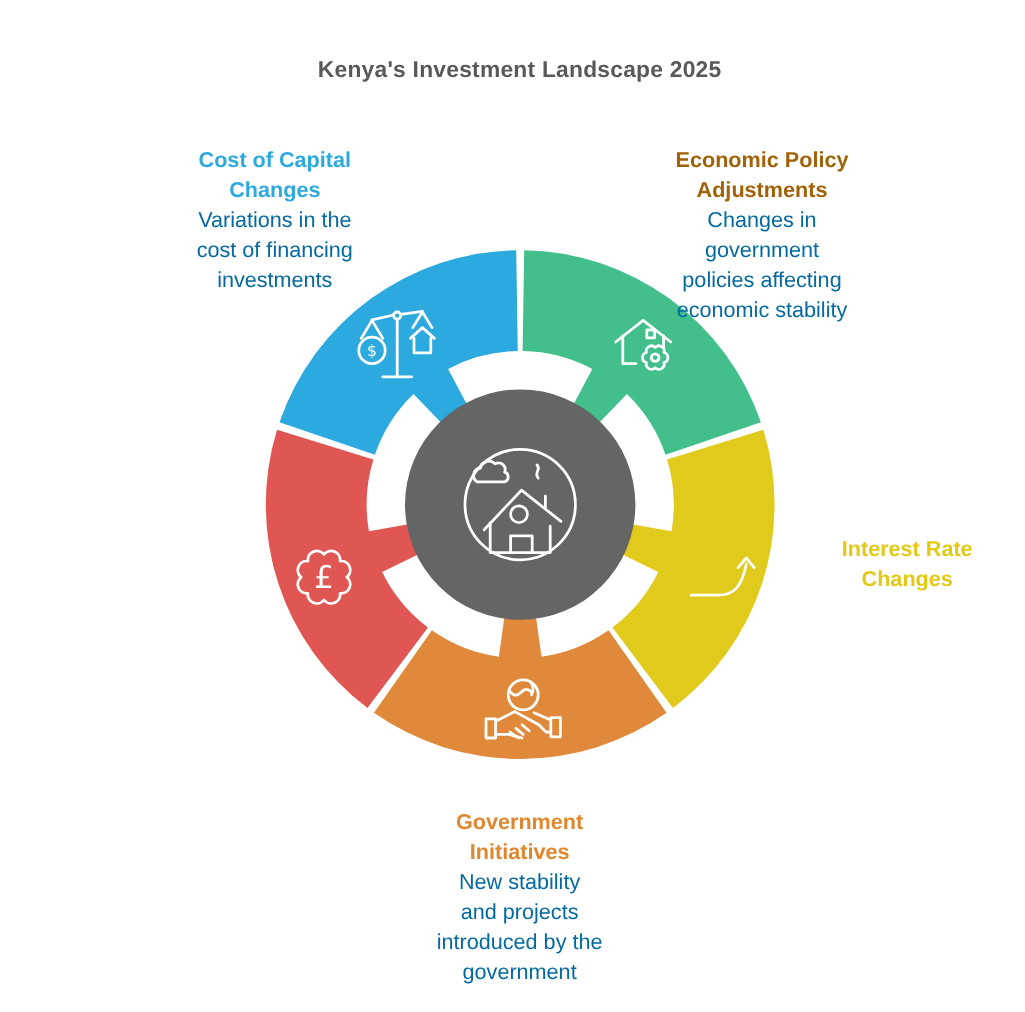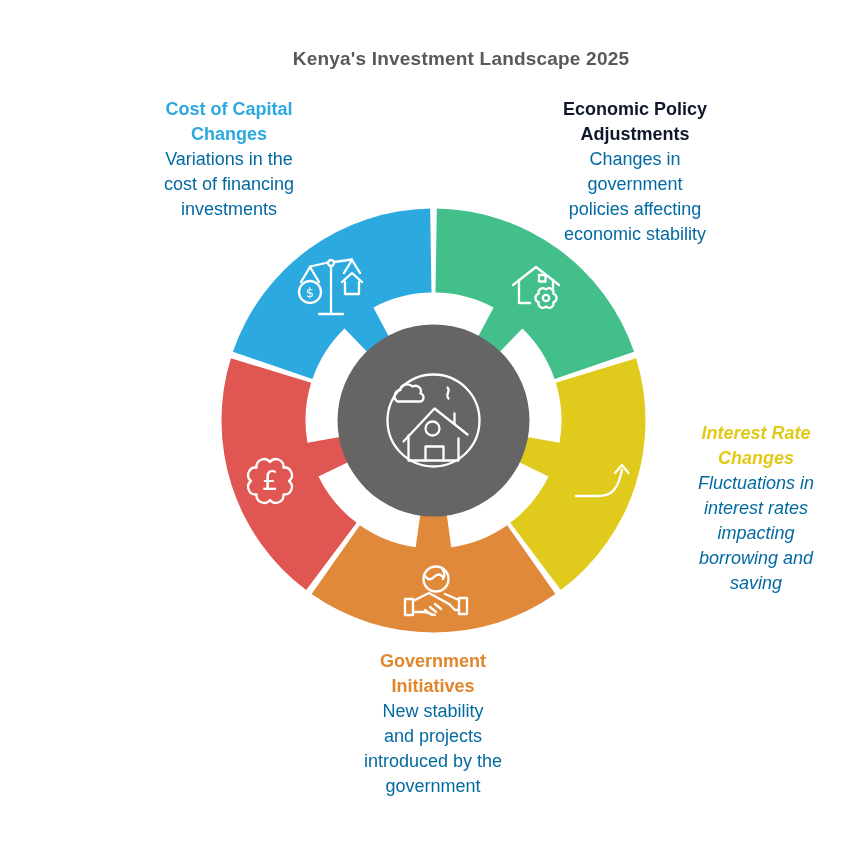--- a/index.html
+++ b/index.html
@@ -1,26 +1,26 @@
 <!DOCTYPE html>
 <html><head>
 <meta charset="utf-8">
 <style>
   html,body{margin:0;padding:0;background:#fff;}
   .stage{position:relative;width:854px;height:843px;background:#fff;overflow:hidden;
          font-family:"Liberation Sans",sans-serif;}
   .wheel-svg{position:absolute;left:0;top:0;}
   .page-title{position:absolute;left:433px;top:48px;transform:translateX(-50%);
-    font-size:19px;font-weight:bold;color:#58595B;white-space:nowrap;letter-spacing:.2px;margin-left:28px;}
-  .label-block{position:absolute;transform:translateX(-50%);text-align:center;}
+    font-size:19px;font-weight:bold;color:#58595B;white-space:nowrap;letter-spacing:.2px;}
+  .label-block{position:absolute;transform:translateX(-50%);text-align:center;margin-top:24px;}
   .lb-heading{font-size:18px;font-weight:bold;line-height:25px;white-space:pre-line;}
   .lb-body{font-size:18px;line-height:25px;color:#0369a1;white-space:pre-line;}
   .lb-blue{left:229px;top:97px;width:230px;}
   .lb-green{left:635px;top:97px;width:240px;}
-  .lb-yellow{left:756px;top:421px;width:196px;font-style:italic;}
+  .lb-yellow{left:756px;top:421px;width:196px;}
   .lb-orange{left:433px;top:649px;width:230px;}
   .lb-red{left:111px;top:431px;width:220px;}
   .lb-red .lb-body{margin-top:8px;}
   .icon{fill:none;stroke:#FFFFFF;stroke-width:2.3;stroke-linecap:round;stroke-linejoin:round;}
   .icon-text{fill:#FFFFFF;stroke:none;font-family:"DejaVu Sans",sans-serif;text-anchor:middle;}
 </style>
 </head>
 <body>
 
 <div class="stage">
@@ -99,36 +99,31 @@
 
   <div class="label-block lb-blue">
     <div class="lb-heading" style="color: rgb(44, 169, 223);">Cost of Capital
 Changes</div>
     <div class="lb-body">Variations in the
 cost of financing
 investments</div>
   </div>
 
   <div class="label-block lb-green">
-    <div class="lb-heading" style="color: #0f172a;">Economic Policy
+    <div class="lb-heading" style="color: #a16207;">Economic Policy
 Adjustments</div>
     <div class="lb-body">Changes in
 government
 policies affecting
 economic stability</div>
   </div>
 
   <div class="label-block lb-yellow">
     <div class="lb-heading" style="color: rgb(226, 201, 21);">Interest Rate
 Changes</div>
-    <div class="lb-body">Fluctuations in
-interest rates
-impacting
-borrowing and
-saving</div>
   </div>
 
   <div class="label-block lb-orange">
     <div class="lb-heading" style="color: rgb(224, 134, 45);">Government
 Initiatives</div>
     <div class="lb-body">New stability
 and projects
 introduced by the
 government</div>
   </div>

